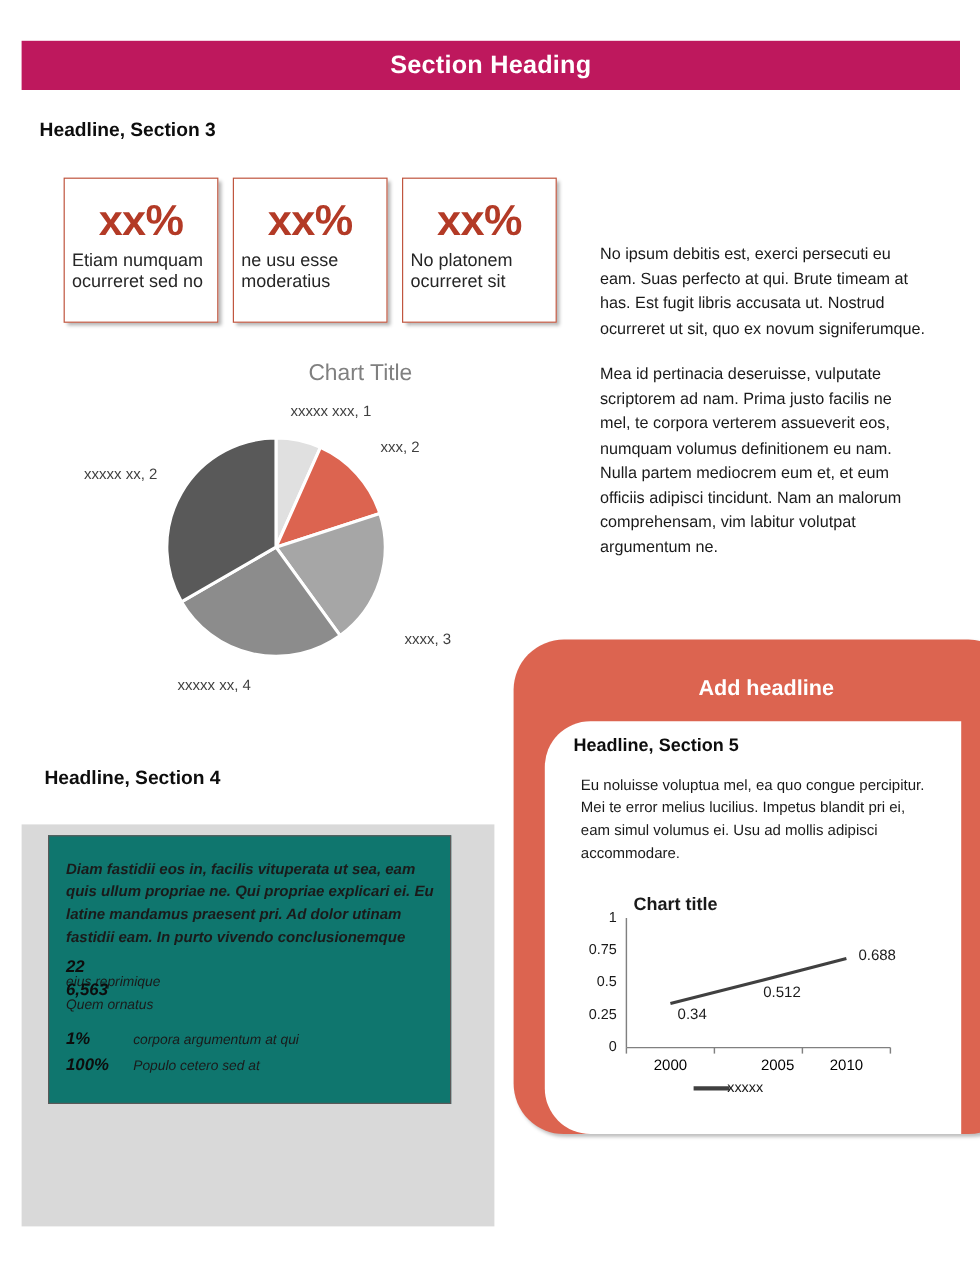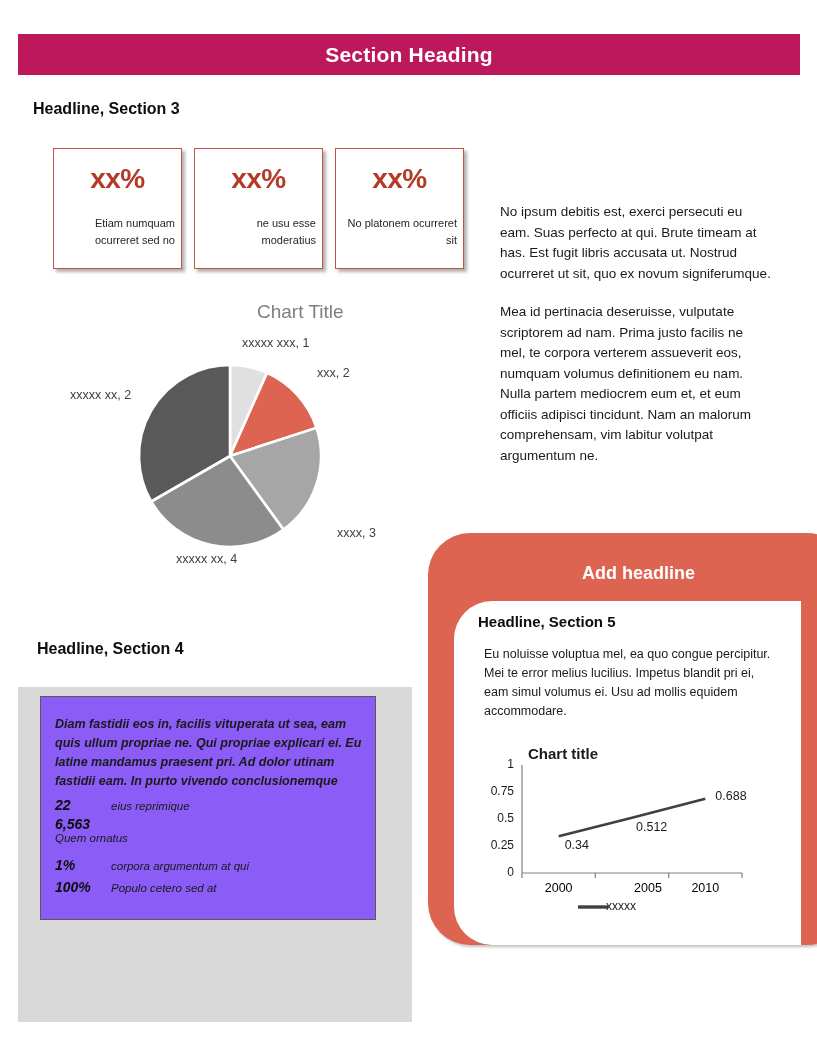--- a/index.html
+++ b/index.html
@@ -32,26 +32,26 @@
 
   
   .statbox{
     position:absolute;top:148px;width:129px;height:121px;
     background:#ffffff;border:1px solid #C0563F;
     box-shadow:3px 3px 3px rgba(0,0,0,.30);
     display:flex;flex-direction:column;align-items:center;
     box-sizing:border-box;
   }
   .statbox .pct{
-    font-size:28px;font-weight:bold;color:#B33A26;margin-top:14px;
+    font-size:36px;font-weight:bold;color:#B33A26;margin-top:14px;
     letter-spacing:-.5px;
   }
   .statbox .cap{
-    font-size:11px;color:#262626;text-align:right;line-height:17px;
-    margin-top:20px;padding:0 6px;
+    font-size:15px;color:#262626;text-align:left;line-height:17px;
+    margin-top:4px;padding:0 6px;
   }
   #stat-0{left:53px;}
   #stat-1{left:194px;}
   #stat-2{left:335px;}
 
   
   #bodycopy{
     position:absolute;left:500px;top:202px;width:272px;
     font-size:13.5px;line-height:20.5px;color:#1a1a1a;
   }
@@ -64,48 +64,48 @@
     font-size:19px;color:#808080;font-weight:normal;
     white-space:nowrap;
   }
   #pie-svg{position:absolute;left:0;top:0;}
   .pie-label{
     position:absolute;font-size:12.5px;color:#3f3f3f;white-space:nowrap;
   }
   #pl-1{left:182px;top:40px;}
   #pl-2{left:257px;top:70px;}
   #pl-3{left:277px;top:190px;margin-top:40px;}
-  #pl-4{left:88px;top:256px;margin-left:28px;}
+  #pl-4{left:88px;top:268px;}
   #pl-5{left:10px;top:92px;}
 
   
   #panel-outer{
     position:absolute;left:18px;top:687px;width:394px;height:335px;
     background:#D9D9D9;
   }
   #panel-inner{
     position:absolute;left:40px;top:696px;width:336px;height:224px;
-    background:#8b5cf6;border:1px solid #595959;box-sizing:border-box;
+    background:#0f766e;border:1px solid #595959;box-sizing:border-box;
   }
   #panel-inner .intro{
     position:absolute;left:14px;top:18px;width:308px;
     font-size:12.5px;font-style:italic;font-weight:bold;color:#1a1a1a;
     line-height:19px;
   }
   .kv{
     position:absolute;left:14px;display:flex;align-items:baseline;
   }
   .kv .k{
     font-size:14px;font-weight:bold;font-style:italic;color:#0d0d0d;
     width:56px;display:inline-block;
   }
   .kv .v{
     font-size:11.5px;font-style:italic;color:#1a1a1a;
   }
-  #kv-0{top:100px;}
+  #kv-0{top:100px;flex-direction:column;}
   #kv-1{top:119px;flex-direction:column;}
   #kv-2{top:160px;}
   #kv-3{top:182px;}
 
   
   #orange-card{
     position:absolute;left:428px;top:533px;width:421px;height:412px;
     background:#DC6450;
     border-radius:42px 42px 42px 42px;
     box-shadow:2px 2px 3px rgba(0,0,0,.25);
@@ -214,21 +214,21 @@
     <div class="kv" id="kv-3">
       <span class="k">100%</span>
       <span class="v">Populo cetero sed at</span>
     </div>
   </div>
 
   <div id="orange-card">
     <div id="card-headline">Add headline</div>
     <div id="card-white"></div>
     <div id="card-sub">Headline, Section 5</div>
-    <div id="card-copy">Eu noluisse voluptua mel, ea quo congue percipitur. Mei te error melius lucilius. Impetus blandit pri ei, eam simul volumus ei. Usu ad mollis equidem accommodare.</div>
+    <div id="card-copy">Eu noluisse voluptua mel, ea quo congue percipitur. Mei te error melius lucilius. Impetus blandit pri ei, eam simul volumus ei. Usu ad mollis adipisci accommodare.</div>
 
     <div id="line-chart" style="left:32px;top:202px;">
       <div id="line-title">Chart title</div>
       <div id="line-yticks">
           <div class="ytick" style="left: 8px; top: 130px;">0</div>
           <div class="ytick" style="left: 8px; top: 103px;">0.25</div>
           <div class="ytick" style="left: 8px; top: 76px;">0.5</div>
           <div class="ytick" style="left: 8px; top: 49px;">0.75</div>
           <div class="ytick" style="left: 8px; top: 22px;">1</div>
         </div>

